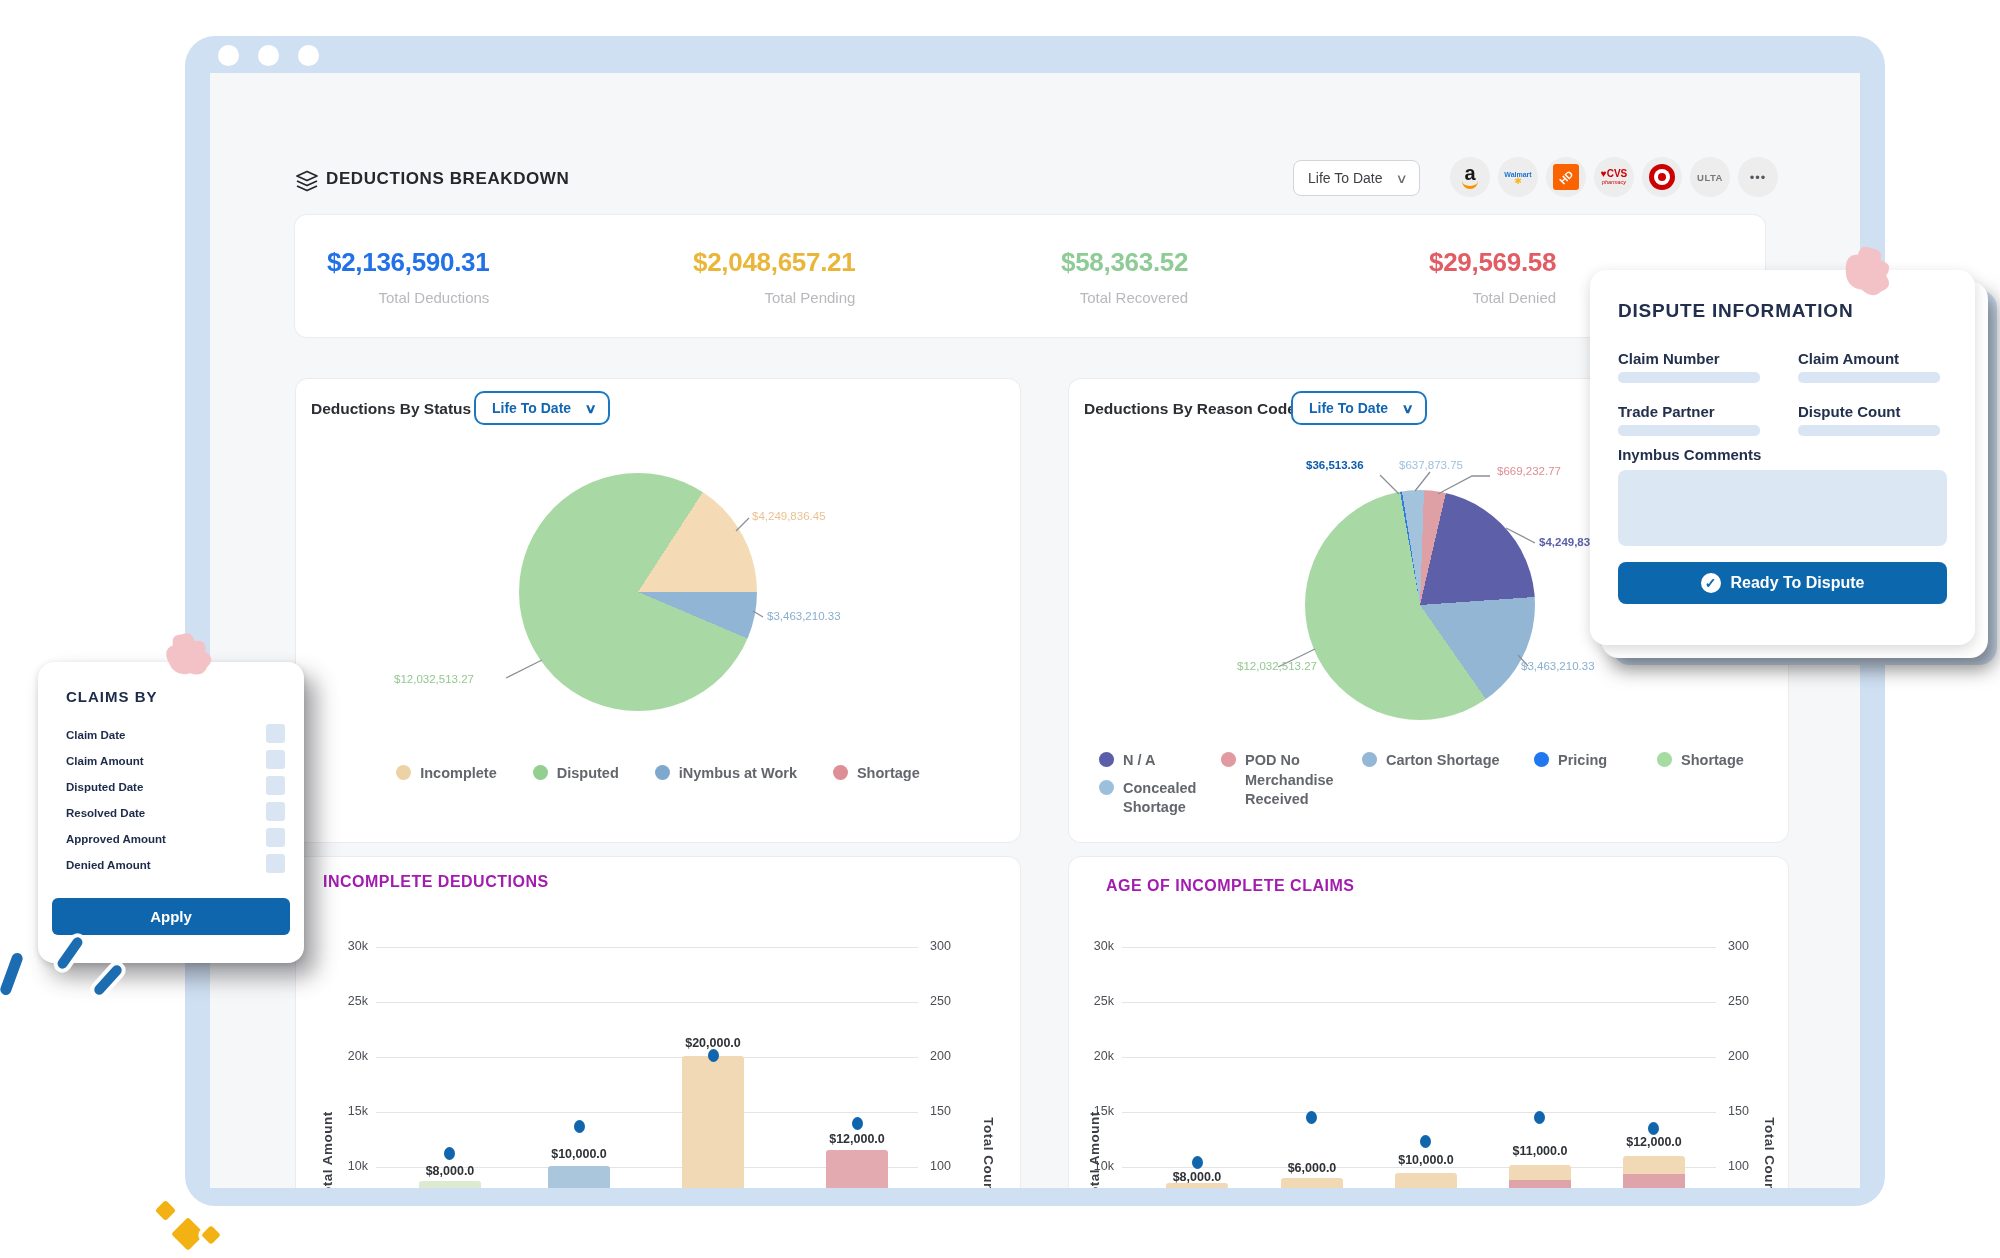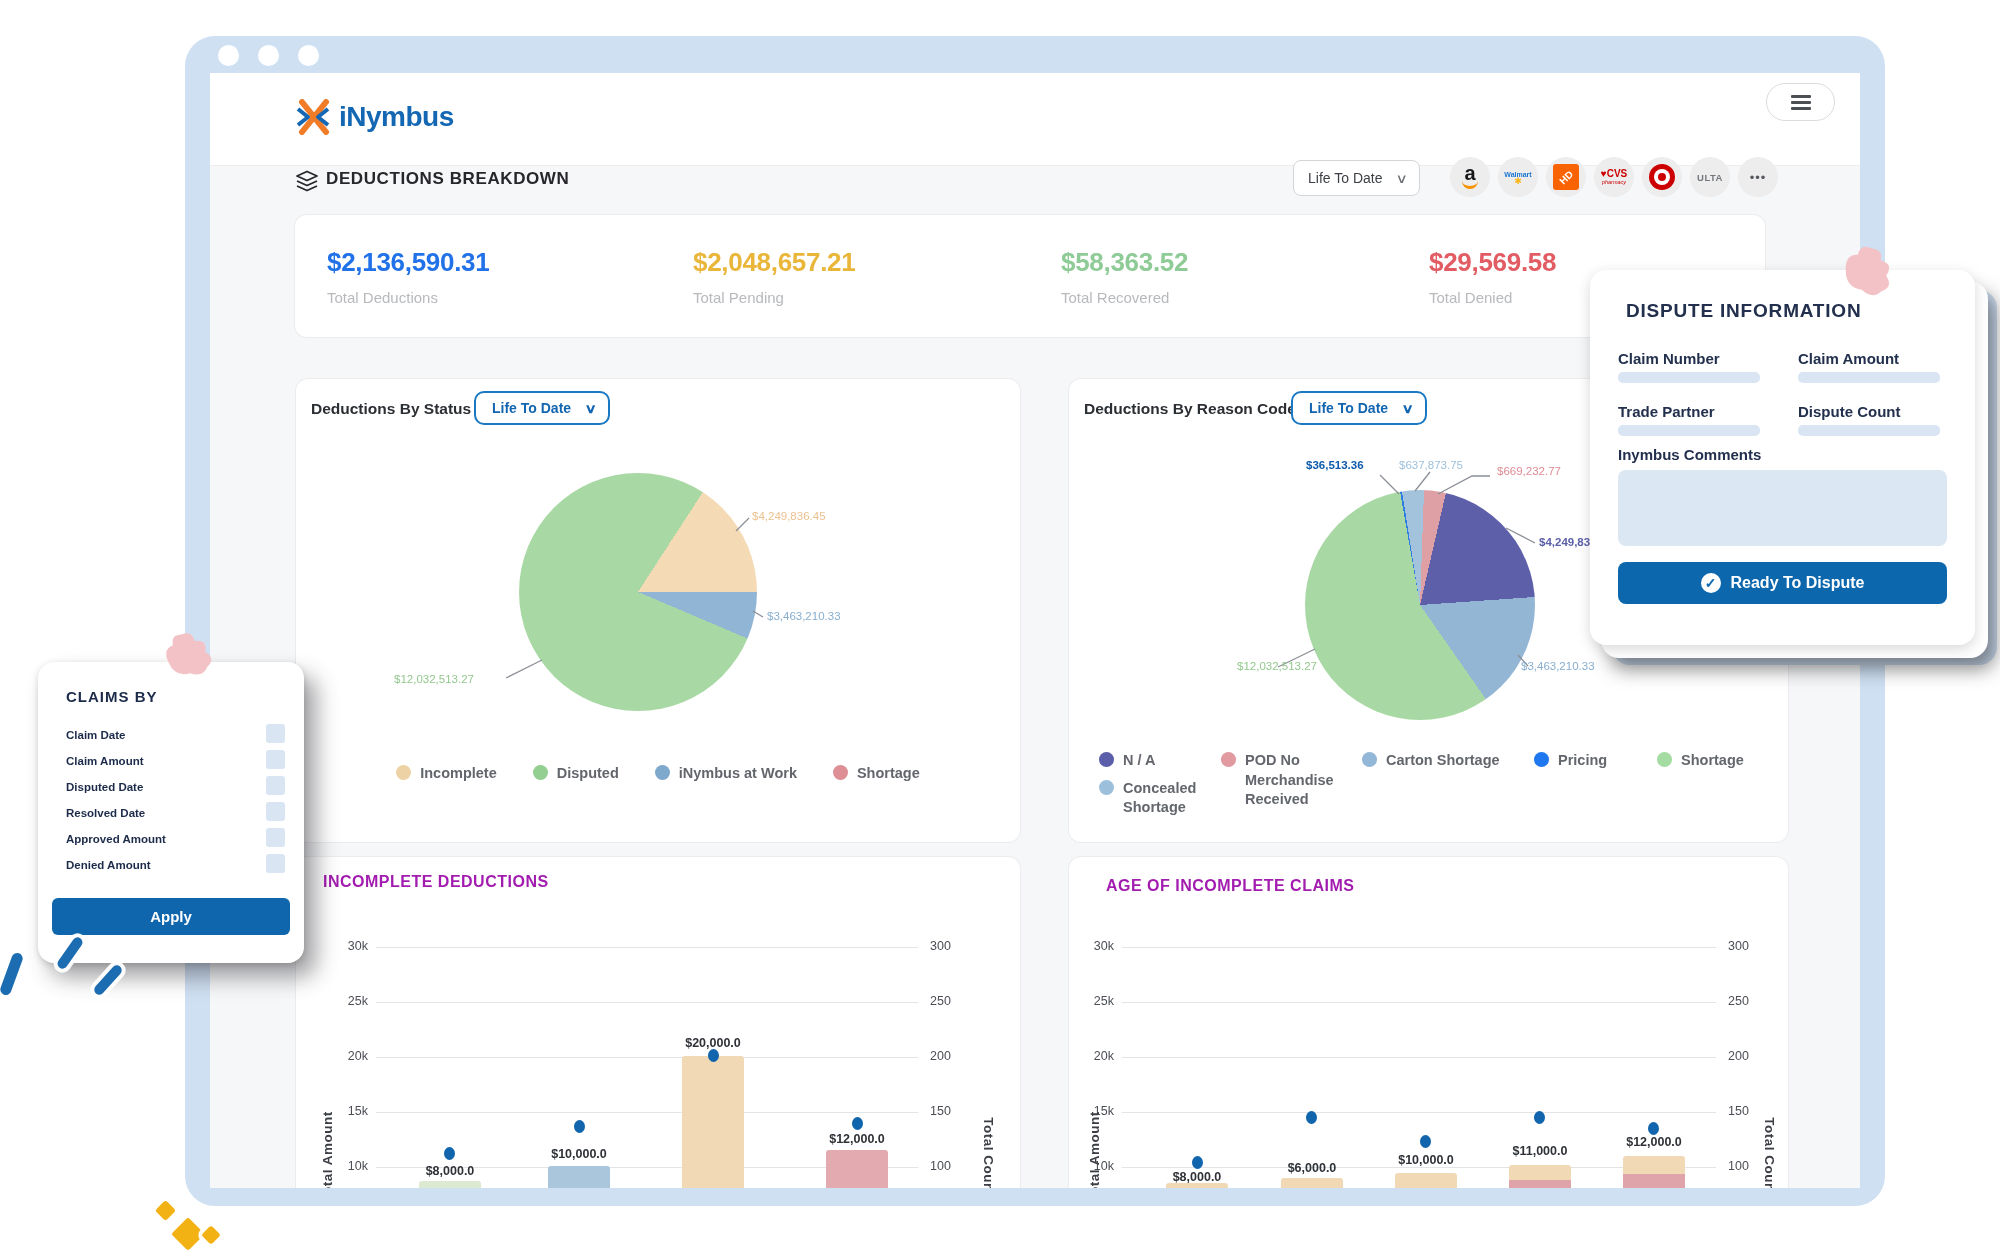--- a/index.html
+++ b/index.html
@@ -42,21 +42,21 @@
   
   .panel{position:absolute;background:#fff;border-radius:16px;}
   .sorting{left:38px;top:662px;width:266px;height:301px;box-shadow:12px 14px 22px rgba(45,45,50,0.45),0 2px 6px rgba(0,0,0,0.15);z-index:50;}
   .sort-title{position:absolute;left:28px;top:26px;font-size:15px;font-weight:700;letter-spacing:1px;color:#1c2b4a;}
   .sort-item{position:absolute;left:28px;font-size:11.5px;font-weight:700;color:#1c2b4a;}
   .sort-check{position:absolute;left:228px;width:19px;height:19px;border-radius:3px;background:#d9e5f2;cursor:pointer;}
   .apply-btn{position:absolute;left:14px;top:236px;width:238px;height:37px;border-radius:6px;background:#1066ac;color:#fff;font-size:15px;font-weight:700;display:flex;align-items:center;justify-content:center;cursor:pointer;}
   .dispute-back1{position:absolute;left:1612px;top:290px;width:385px;height:375px;background:#cfe0f3;border-radius:18px;z-index:57;}
   .dispute-back2{position:absolute;left:1601px;top:281px;width:387px;height:377px;background:#ffffff;border-radius:18px;box-shadow:8px 12px 18px rgba(35,35,40,0.5);z-index:58;}
   .dispute{left:1590px;top:270px;width:385px;height:375px;z-index:60;box-shadow:0 4px 14px rgba(40,40,50,0.18);}
-  .disp-title{position:absolute;left:36px;top:30px;font-size:19px;font-weight:700;letter-spacing:0.8px;color:#22304e;text-align:center;}
+  .disp-title{position:absolute;left:28px;top:30px;font-size:19px;font-weight:700;letter-spacing:0.8px;color:#22304e;text-align:center;}
   .fld-lab{position:absolute;font-size:15px;font-weight:700;color:#22304e;}
   .fld-pill{position:absolute;width:142px;height:11px;border-radius:5px;background:#d9e5f2;}
   .comments-box{position:absolute;left:28px;top:200px;width:329px;height:76px;background:#dbe7f3;border-radius:8px;cursor:text;}
   .ready-btn{position:absolute;left:28px;top:292px;width:329px;height:42px;border-radius:8px;background:#0d67ad;color:#fff;font-size:16px;font-weight:700;display:flex;align-items:center;justify-content:center;gap:10px;cursor:pointer;}
   .check-circ{width:20px;height:20px;border-radius:50%;background:#fff;color:#0d67ad;font-size:14px;font-weight:700;display:flex;align-items:center;justify-content:center;}
   
   .deco-dash{position:absolute;background:#1b6cb0;border-radius:6px;box-shadow:0 0 0 4px rgba(255,255,255,0.95);z-index:70;}
   .deco-diamond{position:absolute;background:#f2b214;transform:rotate(45deg);box-shadow:0 0 0 4px rgba(255,255,255,0.95);z-index:70;border-radius:3px;}
   .chev{font-size:13px;color:#6b6e73;transform:scaleX(1.3);}
   .chev-b{color:#1265b0;font-weight:700;}
@@ -65,36 +65,20 @@
 <body>
 
 <div class="frame">
   <span class="win-dot" style="left:33px;"></span>
   <span class="win-dot" style="left:73px;"></span>
   <span class="win-dot" style="left:113px;"></span>
 </div>
 
 <div class="screen">
 
-  <div class="topbar">
-    <div class="logo-wrap">
-      <svg width="38" height="36" viewBox="0 0 38 36">
-        <path d="M8 3 L32 33" stroke="#f07c28" stroke-width="6" stroke-linecap="round" fill="none"></path>
-        <path d="M32 3 L8 33" stroke="#f07c28" stroke-width="6" stroke-linecap="round" fill="none"></path>
-        <path d="M4 10 L14 18 L4 26" stroke="#1467b3" stroke-width="4" fill="none" stroke-linejoin="round"></path>
-        <path d="M34 10 L24 18 L34 26" stroke="#1467b3" stroke-width="4" fill="none" stroke-linejoin="round"></path>
-      </svg>
-      <span class="logo-text">iNymbus</span>
-    </div>
-    <div class="menu-pill">
-      <i></i>
-        <i></i>
-        <i></i>
-    </div>
-  </div>
 
   <svg class="abs" style="left:85px;top:97px;" width="24" height="22" viewBox="0 0 24 22">
     <path d="M2 6 L12 1.5 L22 6 L12 10.5 Z" fill="none" stroke="#26262b" stroke-width="1.8" stroke-linejoin="round"></path>
     <path d="M2 11 L12 15.5 L22 11" fill="none" stroke="#26262b" stroke-width="1.8" stroke-linejoin="round"></path>
     <path d="M2 16 L12 20.5 L22 16" fill="none" stroke="#26262b" stroke-width="1.8" stroke-linejoin="round"></path>
   </svg>
   <div class="sec-title">DEDUCTIONS BREAKDOWN</div>
 
   <div class="dd-gray">
     <span>Life To Date</span>
@@ -125,21 +109,21 @@
       </span>
     </span>
   </div>
   <div class="rt" style="left:1480px;">
     <span style="font-size:9.5px;font-weight:600;color:#75787d;letter-spacing:0.5px;">ULTA</span>
   </div>
   <div class="rt" style="left:1528px;">
     <span style="font-size:13px;color:#55585e;letter-spacing:1px;">•••</span>
   </div>
 
-  <div class="card" style="left:85px;top:142px;width:1470px;height:122px;">
+  <div class="card" style="left:85px;top:142px;width:1470px;height:122px;text-align:right;">
     <div class="abs" style="left:32px;top:32px;">
       <div class="stat-val" style="color:#2172e8;">$2,136,590.31</div>
       <div class="stat-lab">Total Deductions</div>
     </div>
     <div class="abs" style="left:398px;top:32px;">
       <div class="stat-val" style="color:#eab63a;">$2,048,657.21</div>
       <div class="stat-lab">Total Pending</div>
     </div>
     <div class="abs" style="left:766px;top:32px;">
       <div class="stat-val" style="color:#8ecb96;">$58,363.52</div>

